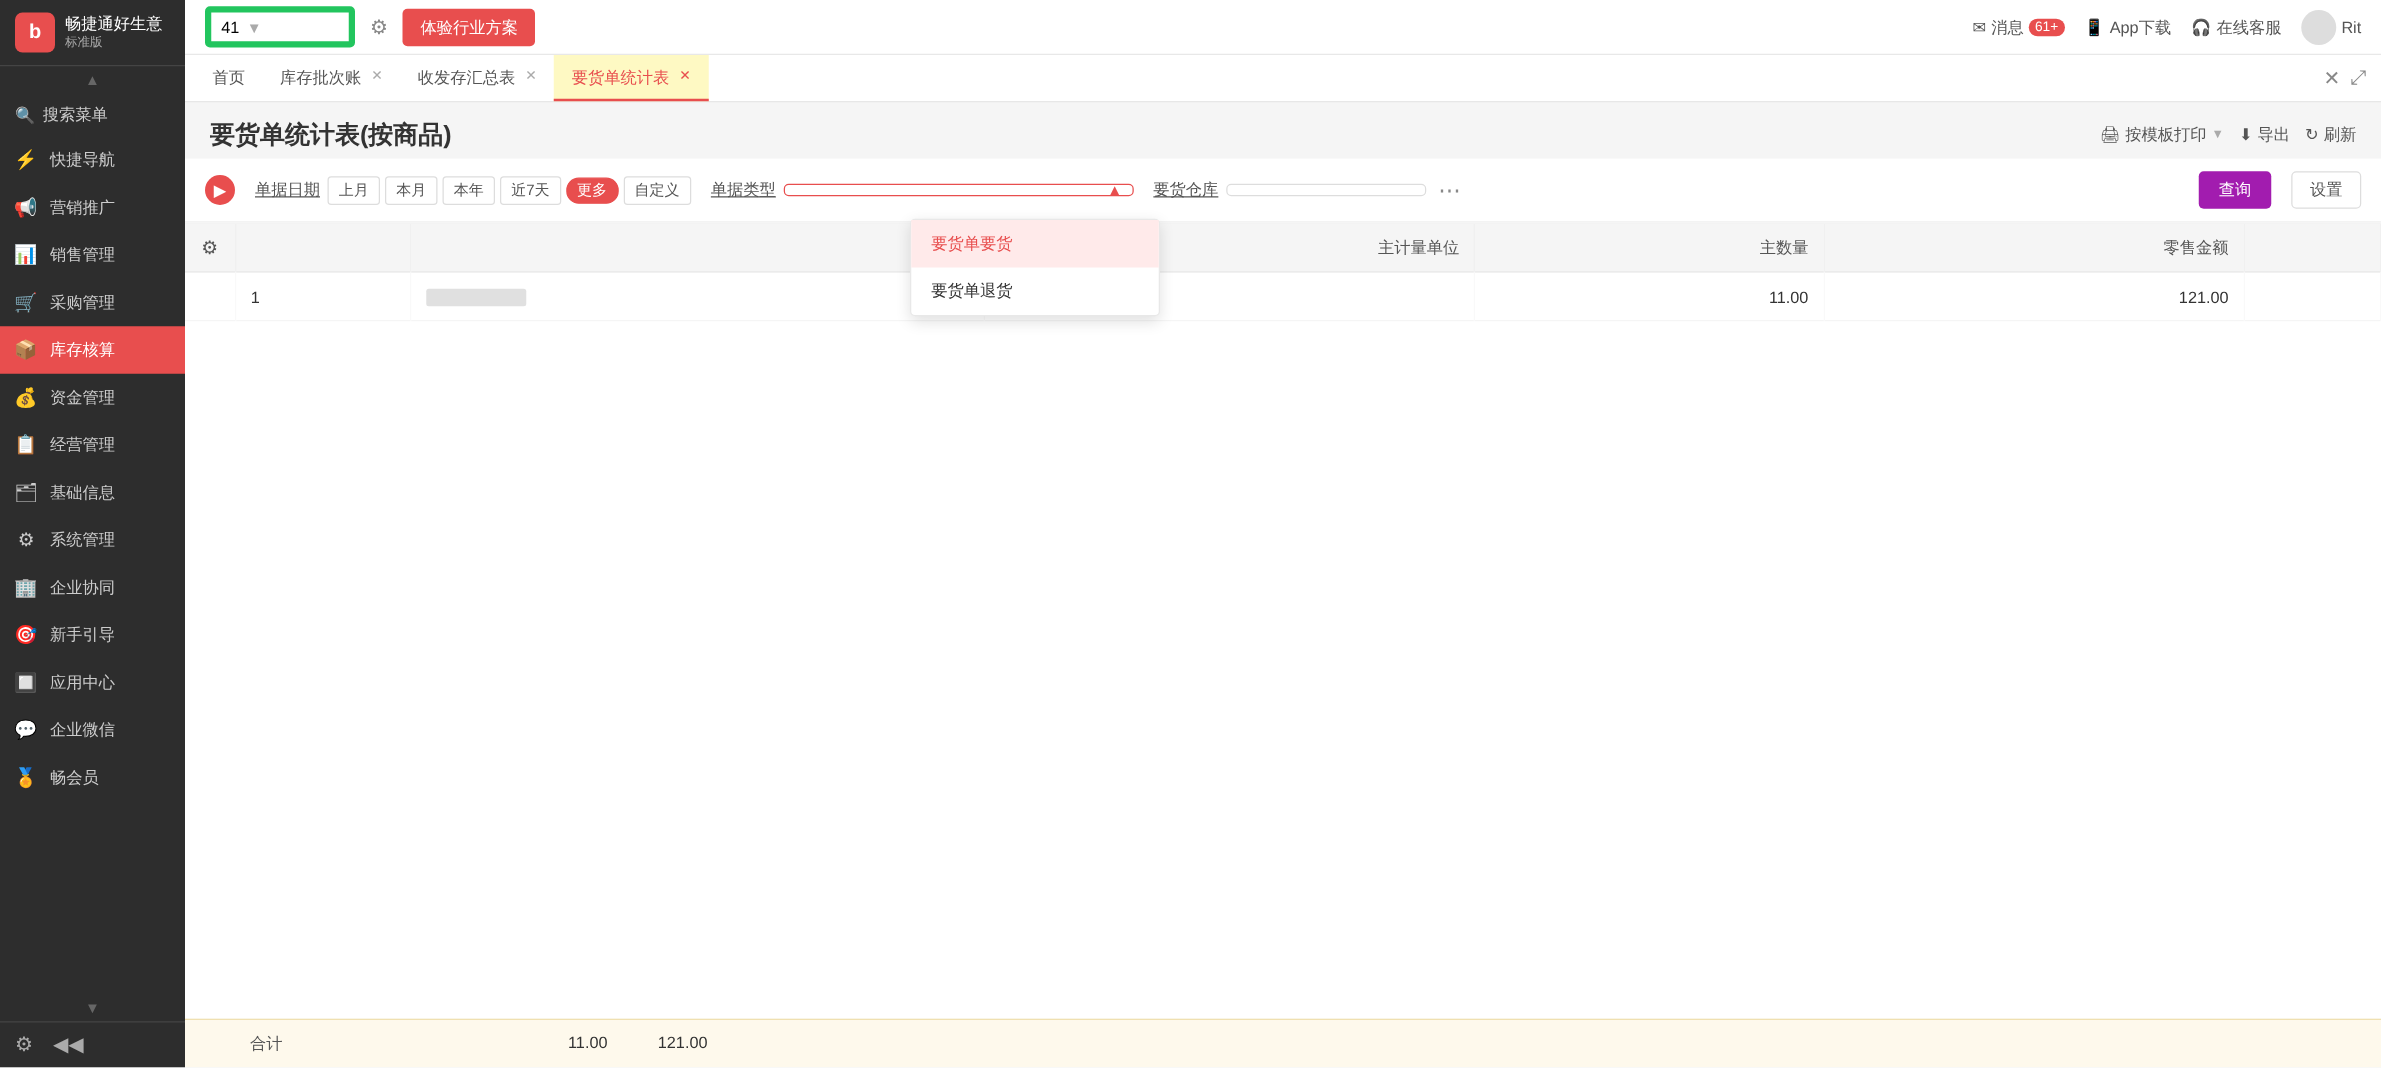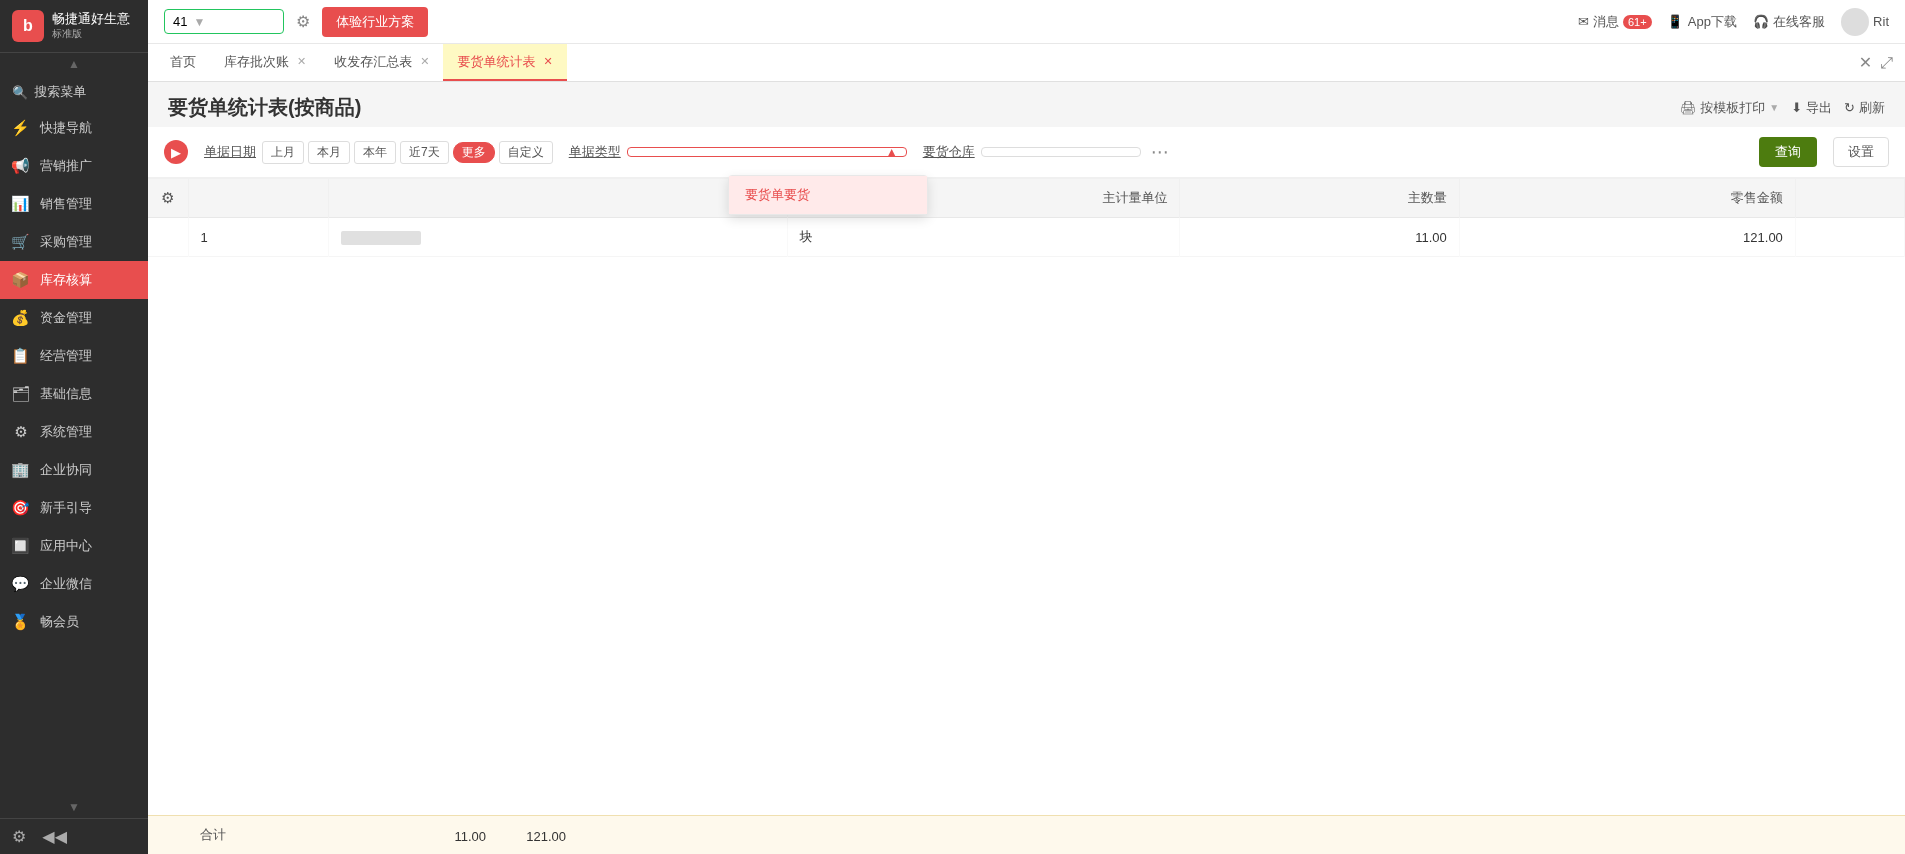--- a/index.html
+++ b/index.html
@@ -90,21 +90,21 @@
     .topbar {
       background: #fff;
       height: 44px;
       display: flex;
       align-items: center;
       padding: 0 16px;
       border-bottom: 1px solid #e8e8e8;
       gap: 12px;
     }
     .topbar-select {
-      border: 1px solid #22c55e;
+      border: 5px solid #22c55e;
       border-radius: 4px;
       padding: 4px 8px;
       font-size: 13px;
       display: flex;
       align-items: flex-end;
       gap: 6px;
       background: #fff;
       cursor: pointer;
       min-width: 120px;
     }
@@ -296,21 +296,21 @@
       cursor: pointer;
       color: #555;
     }
     .filter-dots {
       color: #888;
       cursor: pointer;
       font-size: 18px;
       margin-left: 4px;
     }
     .query-btn {
-      background: #4d7c0f;
+      background: #a21caf;
       color: #fff;
       border: none;
       border-radius: 4px;
       padding: 6px 16px;
       font-size: 13px;
       cursor: pointer;
       margin-left: auto;
     }
     .settings-btn {
       background: #fff;
@@ -382,21 +382,21 @@
       color: #888;
       font-size: 15px;
     }
 
     
     .table-footer {
       background: #fef9ec;
       border-top: 1px solid #f0e0b0;
       padding: 10px 12px;
       display: flex;
-      align-items: flex-end;
+      align-items: flex-start;
       font-size: 13px;
       color: #333;
     }
     .footer-label { color: #555; padding-left: 40px; }
     .footer-value { color: #333; }
 
     
     .product-text-placeholder {
       display: inline-block;
       width: 80px;
@@ -606,20 +606,23 @@
       </div>
 
       <button class="query-btn">查询</button>
       <button class="settings-btn">设置</button>
     </div>
 
 
     <div class="dropdown-overlay">
       <div class="dropdown-item selected">
         <span>要货单要货</span>
+      </div>
+      <div class="dropdown-item">
+        <span>要货单退货</span>
       </div>
     </div>
   </div>
 
   <div class="table-area">
     <table class="data-table">
       <thead>
         <tr>
           <th class="gear-th">⚙</th>
           <th></th>

